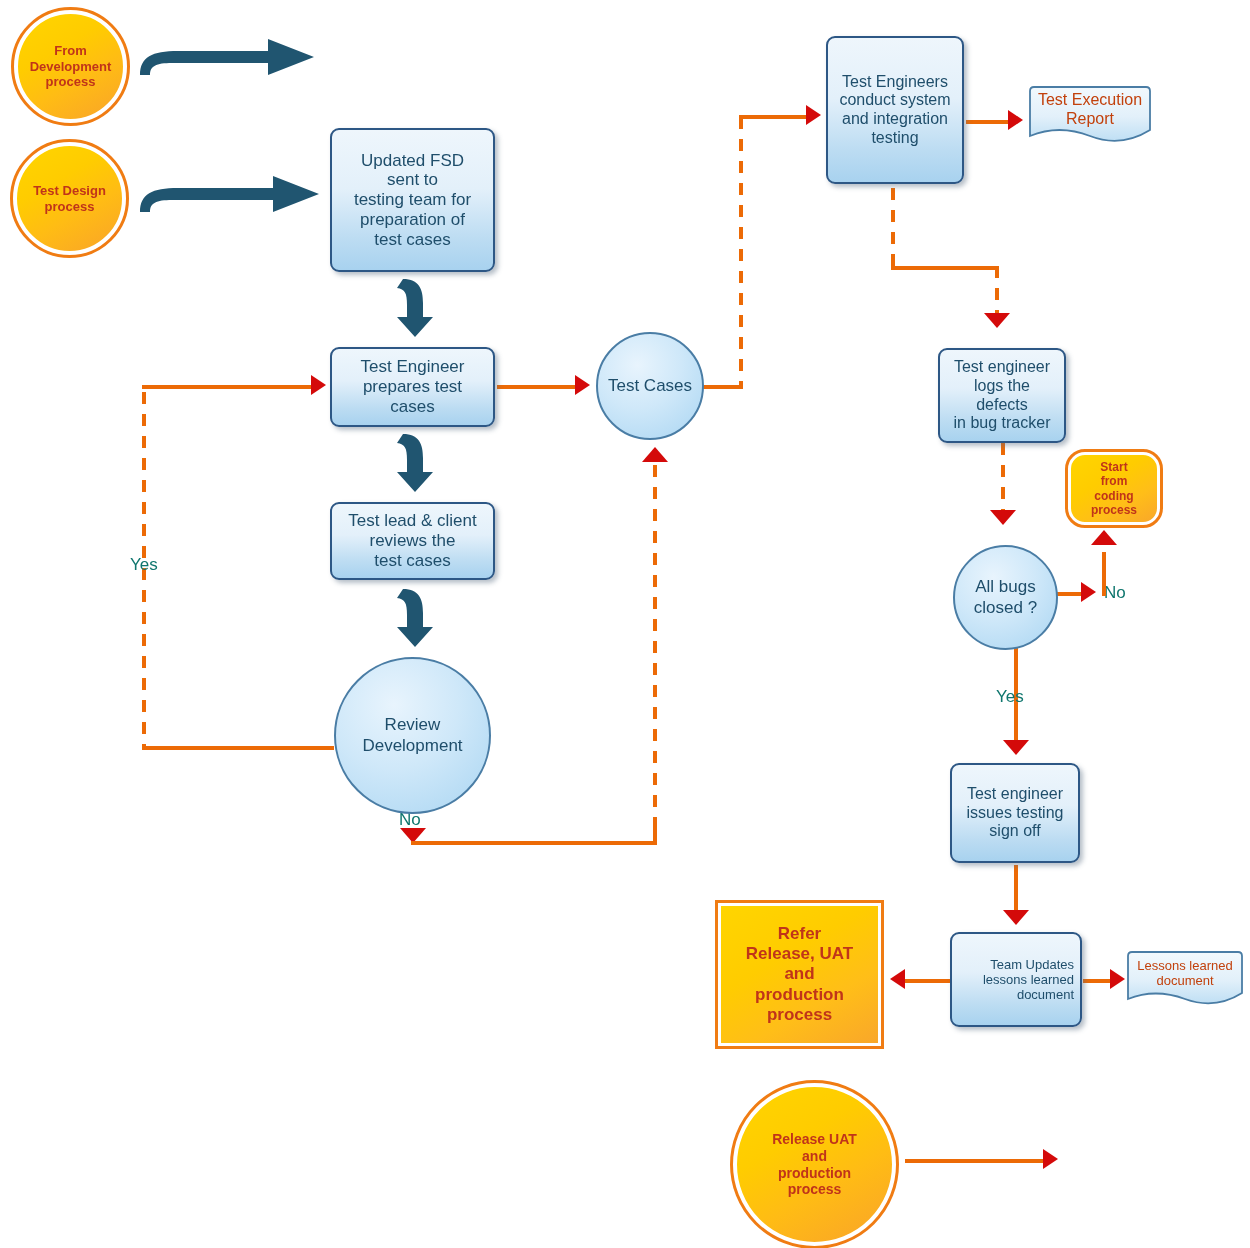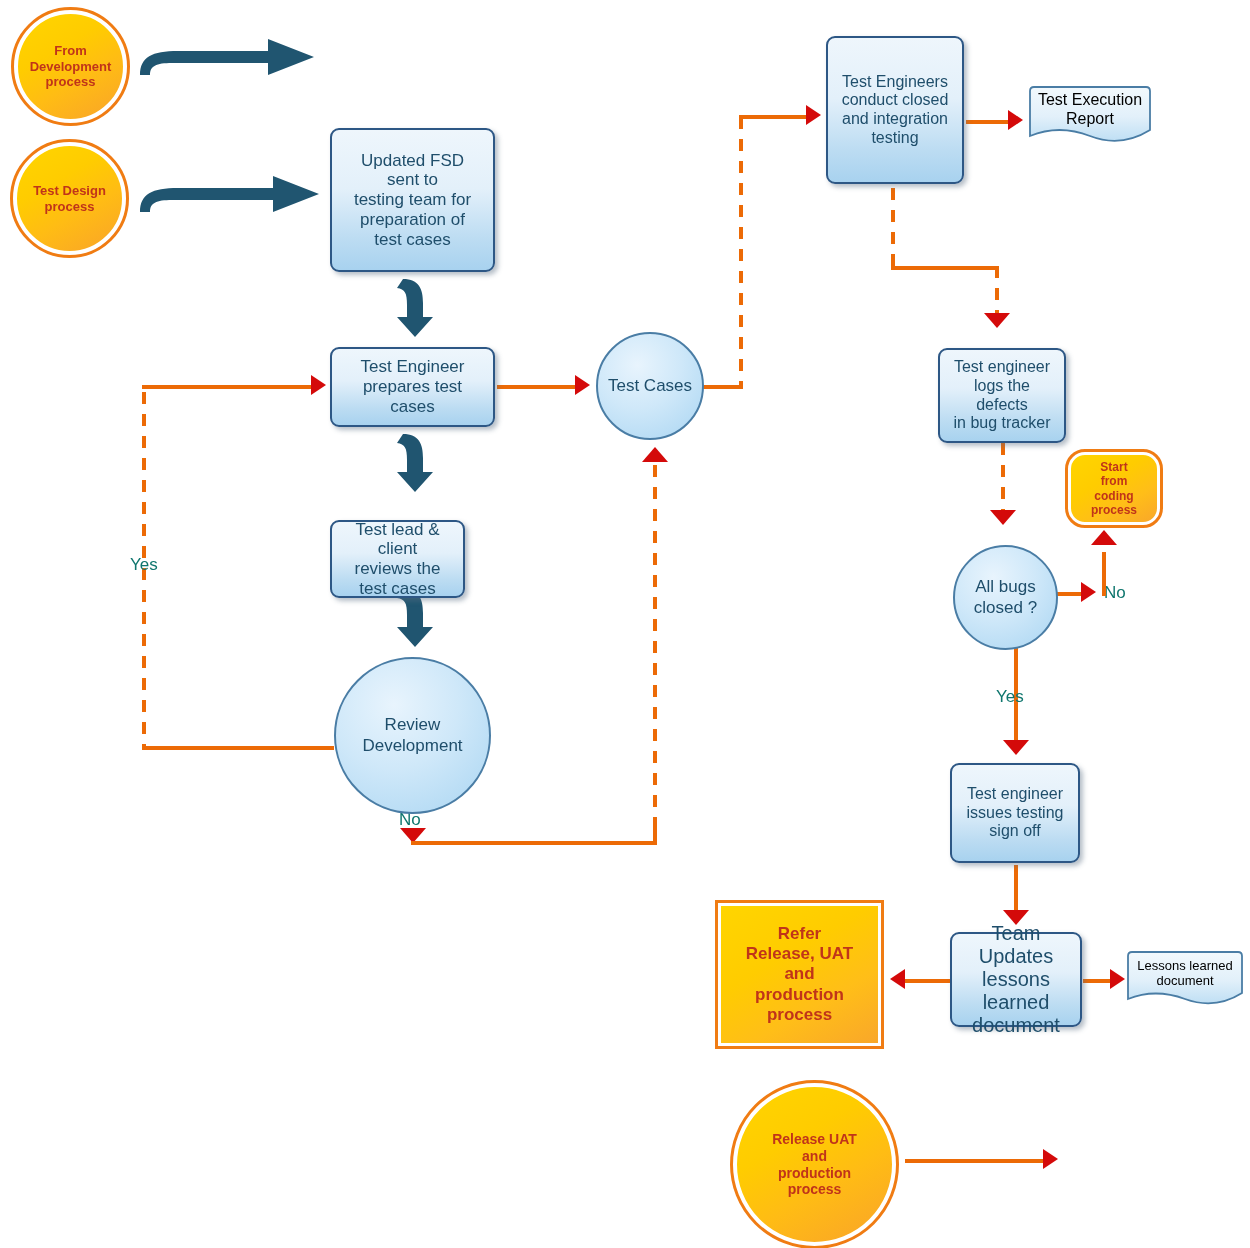--- a/index.html
+++ b/index.html
@@ -43,21 +43,21 @@
   
   .bcircle {
     background: radial-gradient(circle at 38% 30%, #e8f4fd 0%, #cfe8f9 45%, #a9d5f2 100%);
     border: 2px solid #4a7da5;
     border-radius: 50%;
     color: #1f4e6b;
     line-height: 1.18;
   }
   
   .docshape {
-    color: #000000;
+    color: #c2410c;
     line-height: 1.18;
     background: transparent;
     border: none;
   }
   .docshape svg {
     position: absolute;
     left: 0; top: 0;
     width: 100%;
     height: 100%;
   }
@@ -239,38 +239,38 @@
 preparation of
 test cases</span>
   </div>
 
   <div class="node proc" style="left:330px; top:347px; width:165px; height:80px; font-size:17px;">
     <span class="proc-txt">Test Engineer
 prepares test
 cases</span>
   </div>
 
-  <div class="node proc" style="left:330px; top:520px; width:135px; height:78px; font-size:17px;">
+  <div class="node proc" style="left:330px; top:502px; width:165px; height:78px; font-size:17px;">
     <span class="proc-txt">Test lead &amp; client
 reviews the
 test cases</span>
   </div>
 
   <div class="node bcircle" style="left:334px; top:657px; width:157px; height:157px; font-size:17px; white-space:pre-line;">
     <span>Review
 Development</span>
   </div>
 
   <div class="node bcircle" style="left:596px; top:332px; width:108px; height:108px; font-size:17px;">
     <span>Test Cases</span>
   </div>
 
   <div class="node proc" style="left:826px; top:36px; width:138px; height:148px; font-size:16px;">
     <span class="proc-txt">Test Engineers
-conduct closed
+conduct system
 and integration
 testing</span>
   </div>
 
   <div class="node docshape" style="left:1026px; top:86px; width:128px; height:60px; font-size:16px;">
     <svg viewBox="0 0 128 60" preserveAspectRatio="none">
       <defs>
         <linearGradient id="dg1" x1="0" y1="0" x2="0" y2="1">
           <stop offset="0%" stop-color="#f2f9fd"></stop>
           <stop offset="55%" stop-color="#e2f0fa"></stop>
@@ -300,21 +300,21 @@
     <span>All bugs
 closed ?</span>
   </div>
 
   <div class="node proc" style="left:950px; top:763px; width:130px; height:100px; font-size:16px;">
     <span class="proc-txt">Test engineer
 issues testing
 sign off</span>
   </div>
 
-  <div class="node proc" style="left:950px; top:932px; width:132px; height:95px; font-size:20px;">
+  <div class="node proc" style="left:950px; top:932px; width:132px; height:95px; font-size:13px;text-align:right;">
     <span class="proc-txt">Team Updates
 lessons learned
 document</span>
   </div>
 
   <div class="node docshape" style="left:1124px; top:951px; width:122px; height:57px; font-size:13px;">
     <svg viewBox="0 0 122 57" preserveAspectRatio="none">
       <defs>
         <linearGradient id="dg2" x1="0" y1="0" x2="0" y2="1">
           <stop offset="0%" stop-color="#f2f9fd"></stop>

